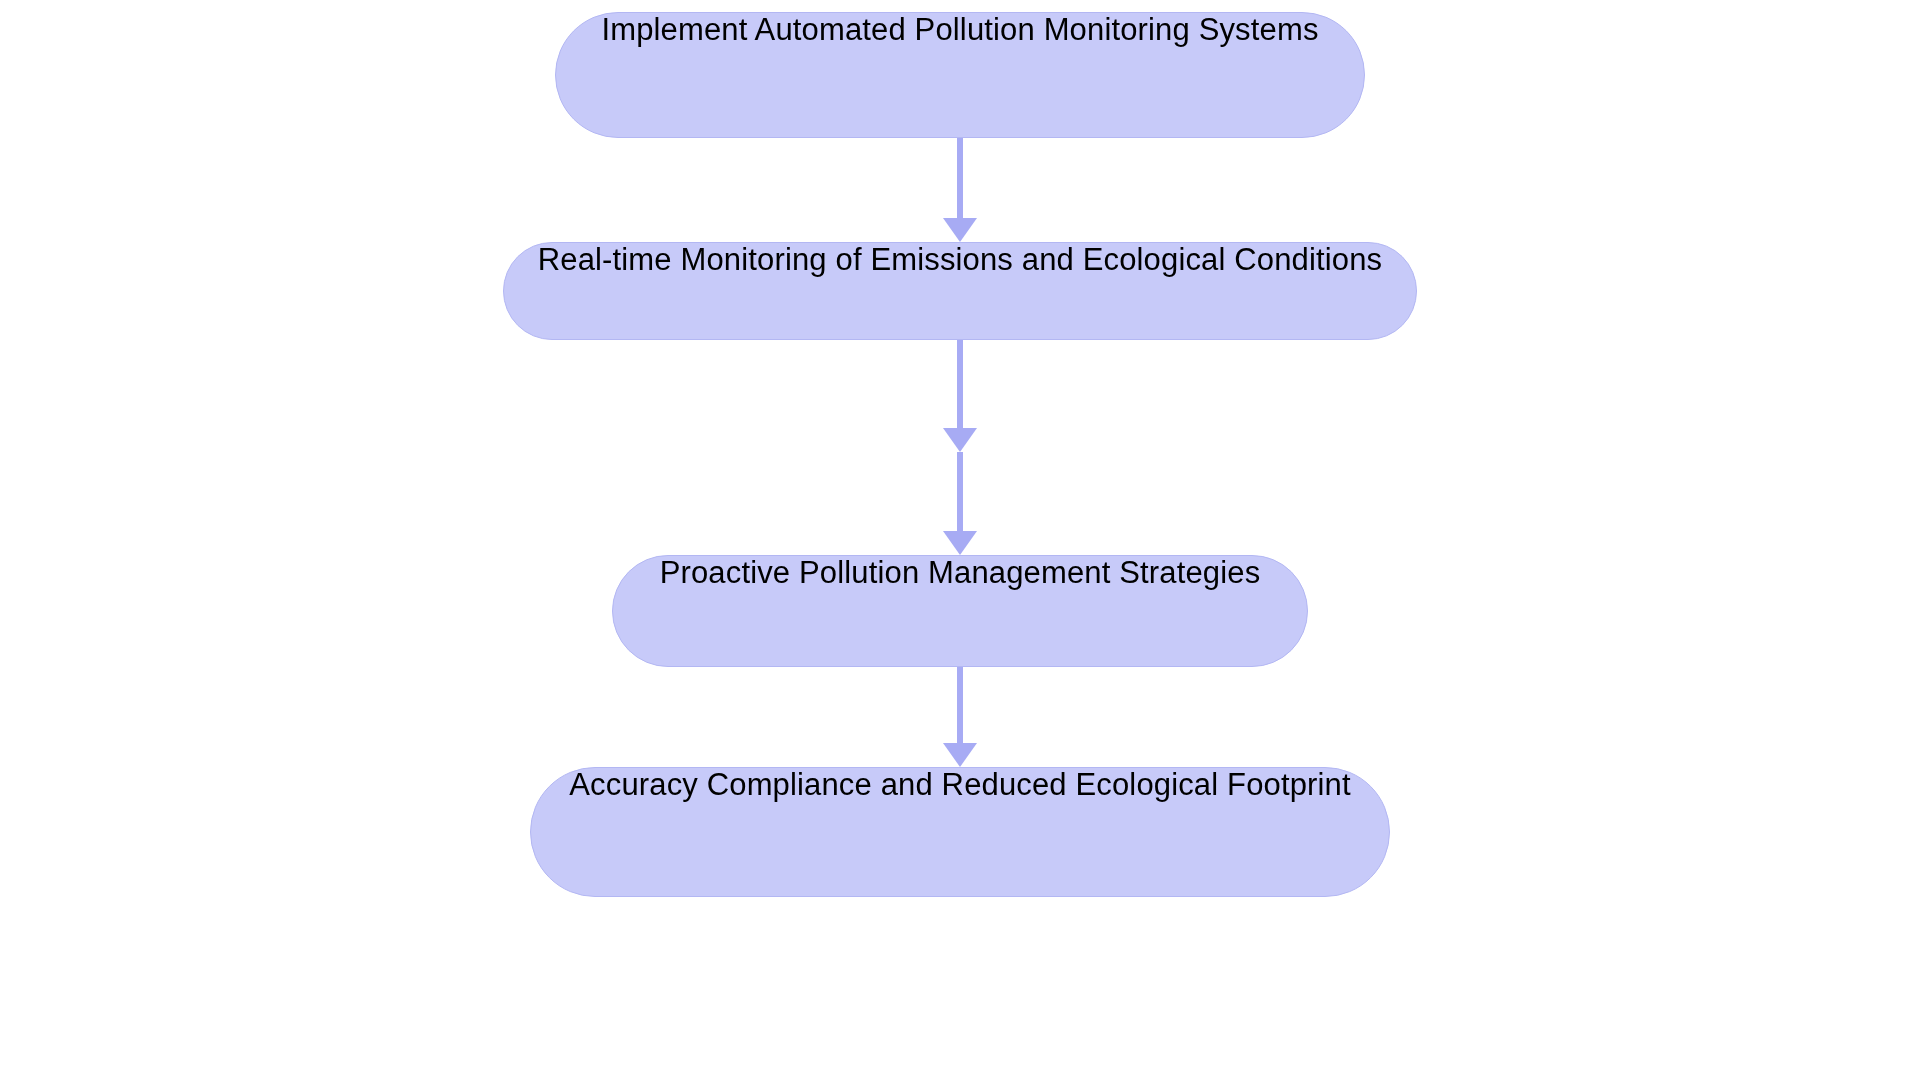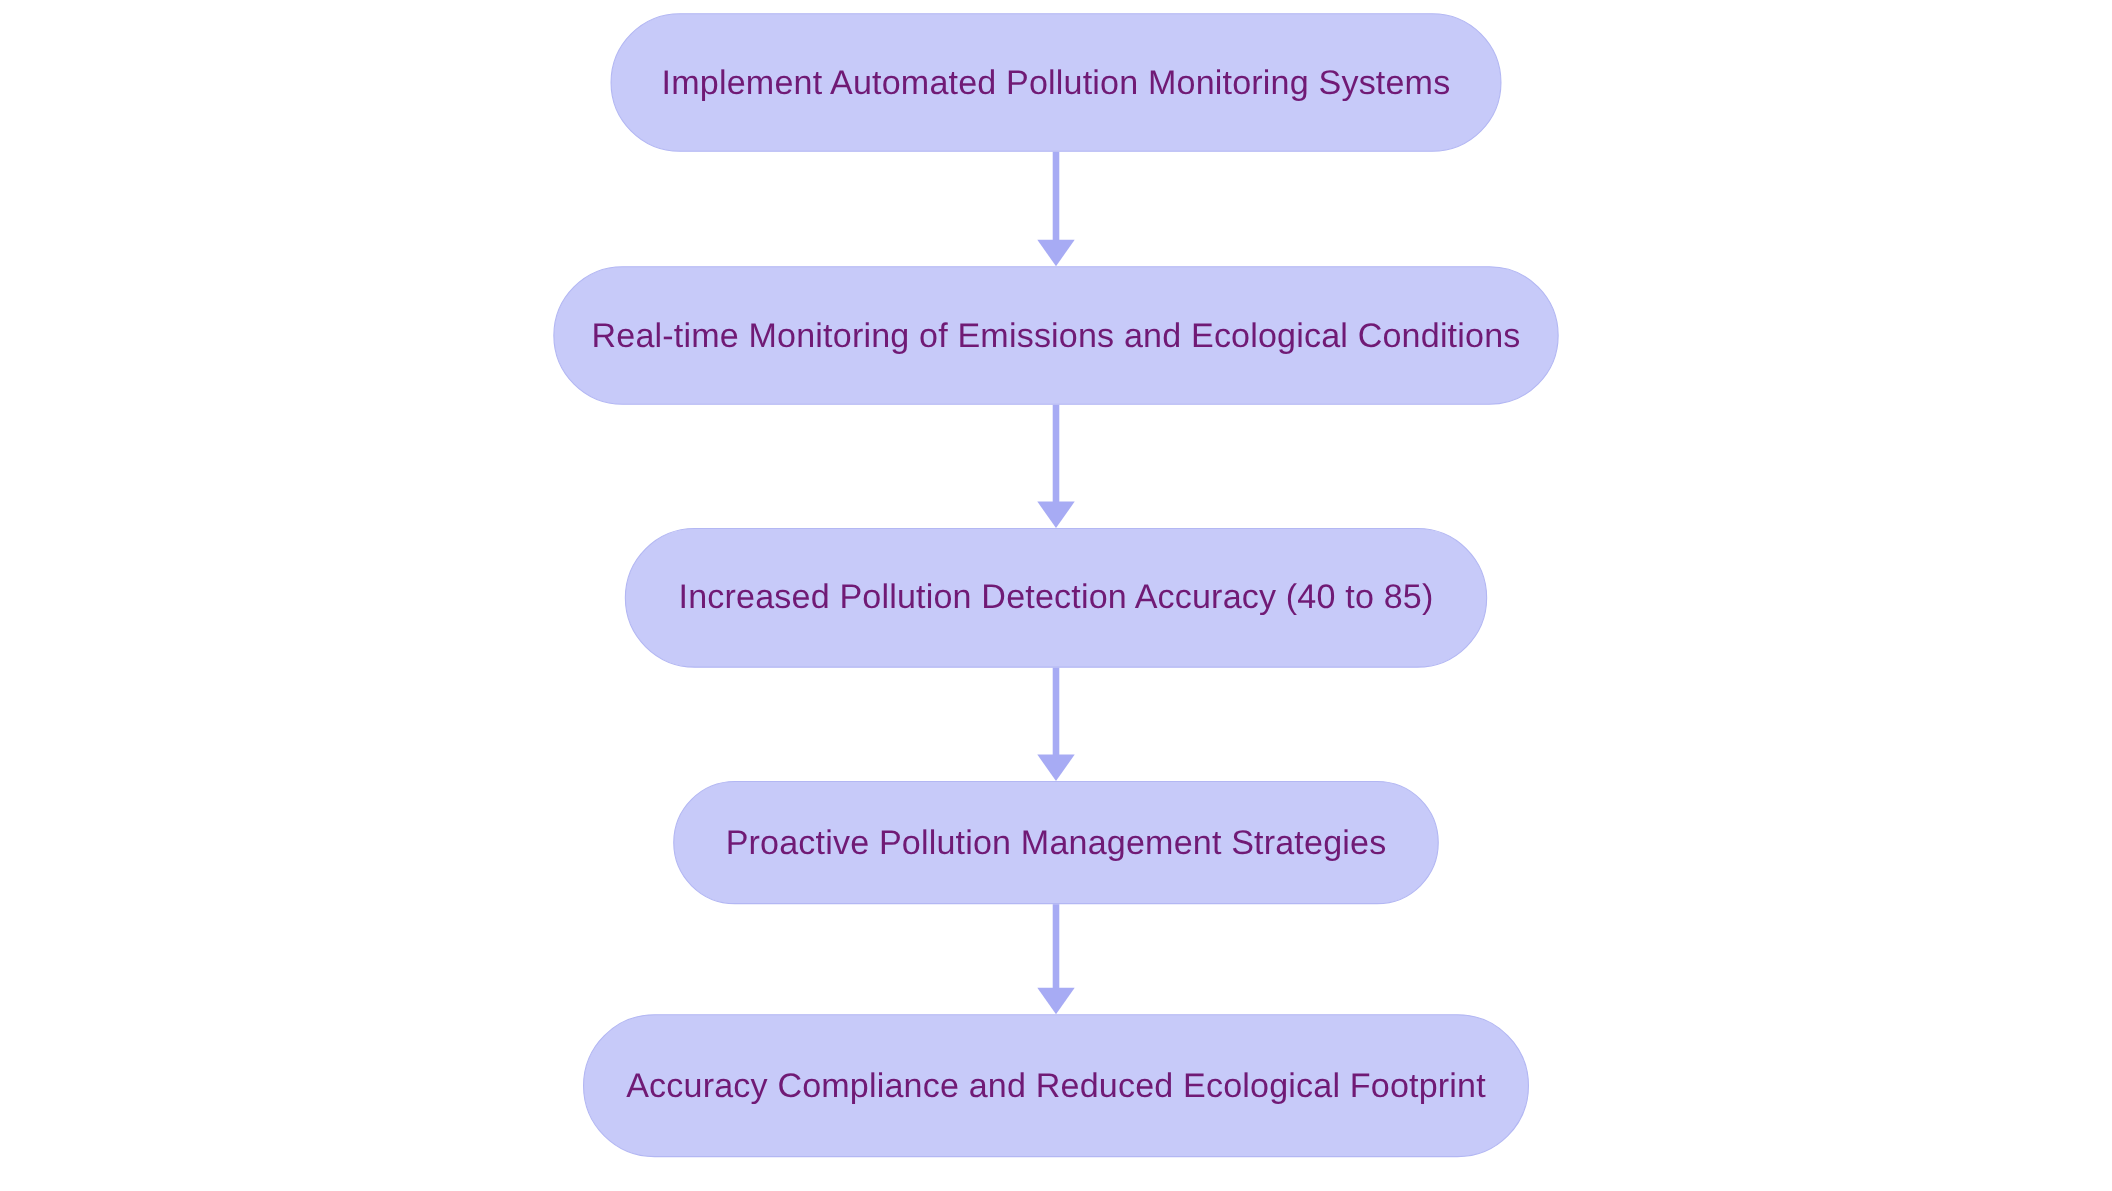--- a/index.html
+++ b/index.html
@@ -25,26 +25,25 @@
     width: 1920px;
     height: 1083px;
     display: flex;
     flex-direction: column;
     align-items: center;
     justify-content: flex-start;
   }
   .node {
     box-sizing: border-box;
     display: flex;
-    align-items: center;
     justify-content: center;
     background: #c7caf9;
     border: 1.6px solid #b3b7f3;
     border-radius: 9999px;
-    color: #701a75;
+    color: #000000;
     font-size: 31px;
     font-weight: 400;
     letter-spacing: 0.15px;
     line-height: 1.1;
     white-space: nowrap;
     padding: 0 46px;
   }
   .node-label {
     display: block;
     pointer-events: none;
@@ -67,21 +66,21 @@
     height: 0;
     border-left: 17px solid transparent;
     border-right: 17px solid transparent;
     border-top: 24px solid #a7abf4;
     margin-top: -1px;
   }
 
   
   .n0 { width: 810px;  height: 126px; margin-top: 12px; }
   .c0 { height: 104px; }
-  .n1 { width: 914px;  height: 126px; }
+  .n1 { width: 914px;  height: 98px; }
   .c1 { height: 112px; }
   .n2 { width: 784px;  height: 127px; }
   .c2 { height: 103px; }
   .n3 { width: 696px;  height: 112px; }
   .c3 { height: 100px; }
   .n4 { width: 860px;  height: 130px; }
 </style>
 </head>
 <body>
 
@@ -99,23 +98,20 @@
 
     <div class="node n1">
       <span class="node-label">Real-time Monitoring of Emissions and Ecological Conditions</span>
     </div>
 
     <div class="connector c1">
       <div class="shaft"></div>
       <div class="head"></div>
     </div>
 
-    <div class="node n2">
-      <span class="node-label">Increased Pollution Detection Accuracy (40 to 85)</span>
-    </div>
 
     <div class="connector c2">
       <div class="shaft"></div>
       <div class="head"></div>
     </div>
 
     <div class="node n3">
       <span class="node-label">Proactive Pollution Management Strategies</span>
     </div>
 

